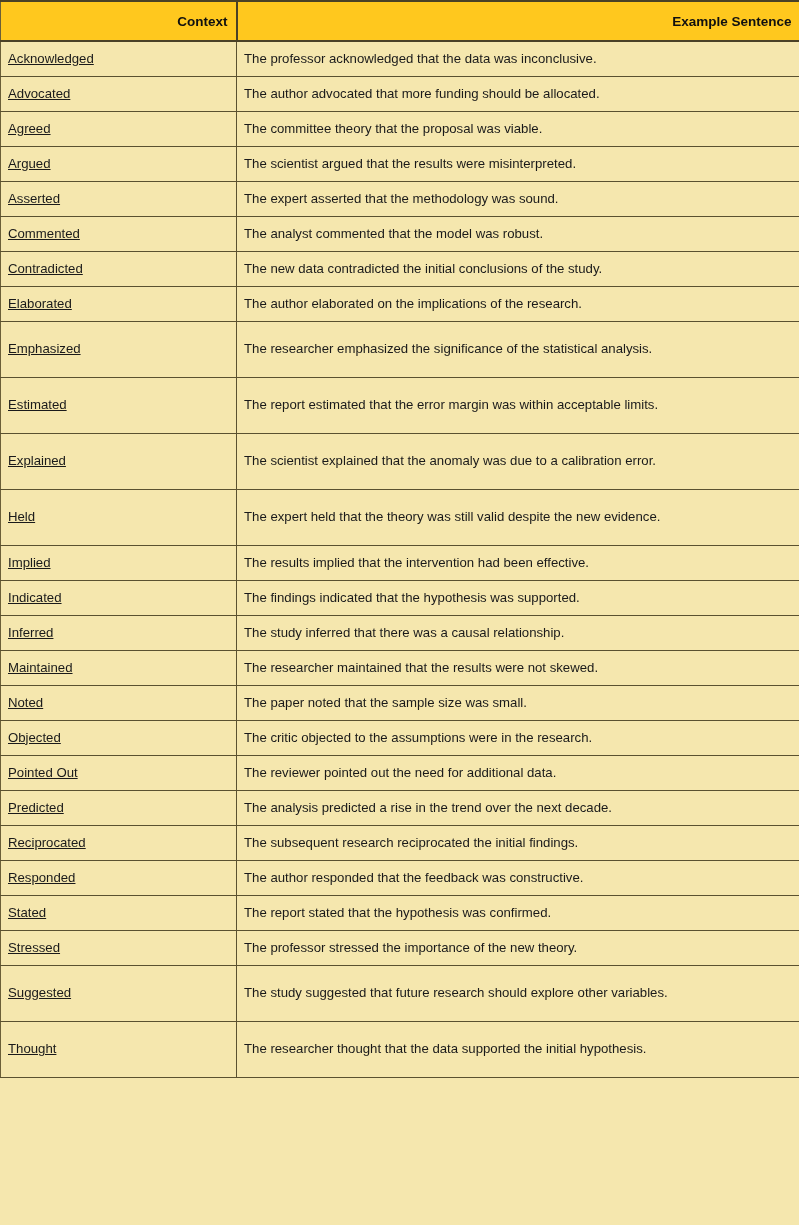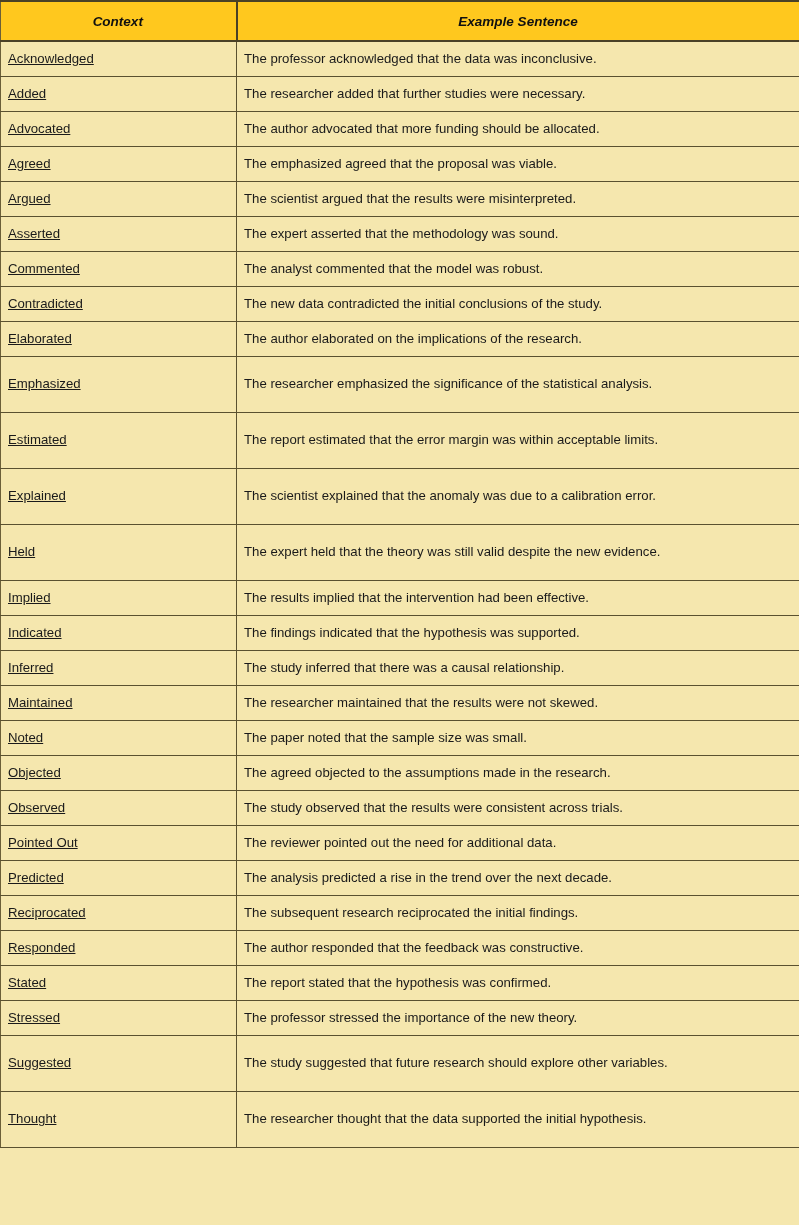--- a/index.html
+++ b/index.html
@@ -30,28 +30,27 @@
   }
 
   table.context-table col.col-context { width: 236px; }
   table.context-table col.col-sentence { width: 563px; }
 
   thead th {
     background: #ffc81e;
     color: #101010;
     font-weight: bold;
     font-size: 13.5px;
-    text-align: center;
+    text-align: right;
     padding: 9px 8px 9px 7px;
     height: 20px;
     border-top: 2px solid #4a4126;
     border-bottom: 2px solid #4a4126;
     vertical-align: middle;
     white-space: nowrap;
-    font-style: italic;
   }
   thead th.th-context {
     border-right: 2px solid #4a4126;
     border-left: 1px solid #6b5f38;
   }
   thead th.th-sentence {
     border-right: 0;
     margin-left: 8px;
   }
 
@@ -96,30 +95,26 @@
         <th class="th-context">Context</th>
         <th class="th-sentence">Example Sentence</th>
       </tr>
     </thead>
     <tbody id="table-body">
         <tr class="row-std">
           <td class="cell-context">Acknowledged</td>
           <td class="cell-sentence">The professor acknowledged that the data was inconclusive.</td>
         </tr>
         <tr class="row-std">
-          <td class="cell-context">Added</td>
-          <td class="cell-sentence">The researcher added that further studies were necessary.</td>
-        </tr>
-        <tr class="row-std">
           <td class="cell-context">Advocated</td>
           <td class="cell-sentence">The author advocated that more funding should be allocated.</td>
         </tr>
         <tr class="row-std">
           <td class="cell-context">Agreed</td>
-          <td class="cell-sentence">The emphasized agreed that the proposal was viable.</td>
+          <td class="cell-sentence">The committee theory that the proposal was viable.</td>
         </tr>
         <tr class="row-std">
           <td class="cell-context">Argued</td>
           <td class="cell-sentence">The scientist argued that the results were misinterpreted.</td>
         </tr>
         <tr class="row-std">
           <td class="cell-context">Asserted</td>
           <td class="cell-sentence">The expert asserted that the methodology was sound.</td>
         </tr>
         <tr class="row-std">
@@ -165,25 +160,21 @@
         <tr class="row-std">
           <td class="cell-context">Maintained</td>
           <td class="cell-sentence">The researcher maintained that the results were not skewed.</td>
         </tr>
         <tr class="row-std">
           <td class="cell-context">Noted</td>
           <td class="cell-sentence">The paper noted that the sample size was small.</td>
         </tr>
         <tr class="row-std">
           <td class="cell-context">Objected</td>
-          <td class="cell-sentence">The agreed objected to the assumptions made in the research.</td>
-        </tr>
-        <tr class="row-std">
-          <td class="cell-context">Observed</td>
-          <td class="cell-sentence">The study observed that the results were consistent across trials.</td>
+          <td class="cell-sentence">The critic objected to the assumptions were in the research.</td>
         </tr>
         <tr class="row-std">
           <td class="cell-context">Pointed Out</td>
           <td class="cell-sentence">The reviewer pointed out the need for additional data.</td>
         </tr>
         <tr class="row-std">
           <td class="cell-context">Predicted</td>
           <td class="cell-sentence">The analysis predicted a rise in the trend over the next decade.</td>
         </tr>
         <tr class="row-std">

